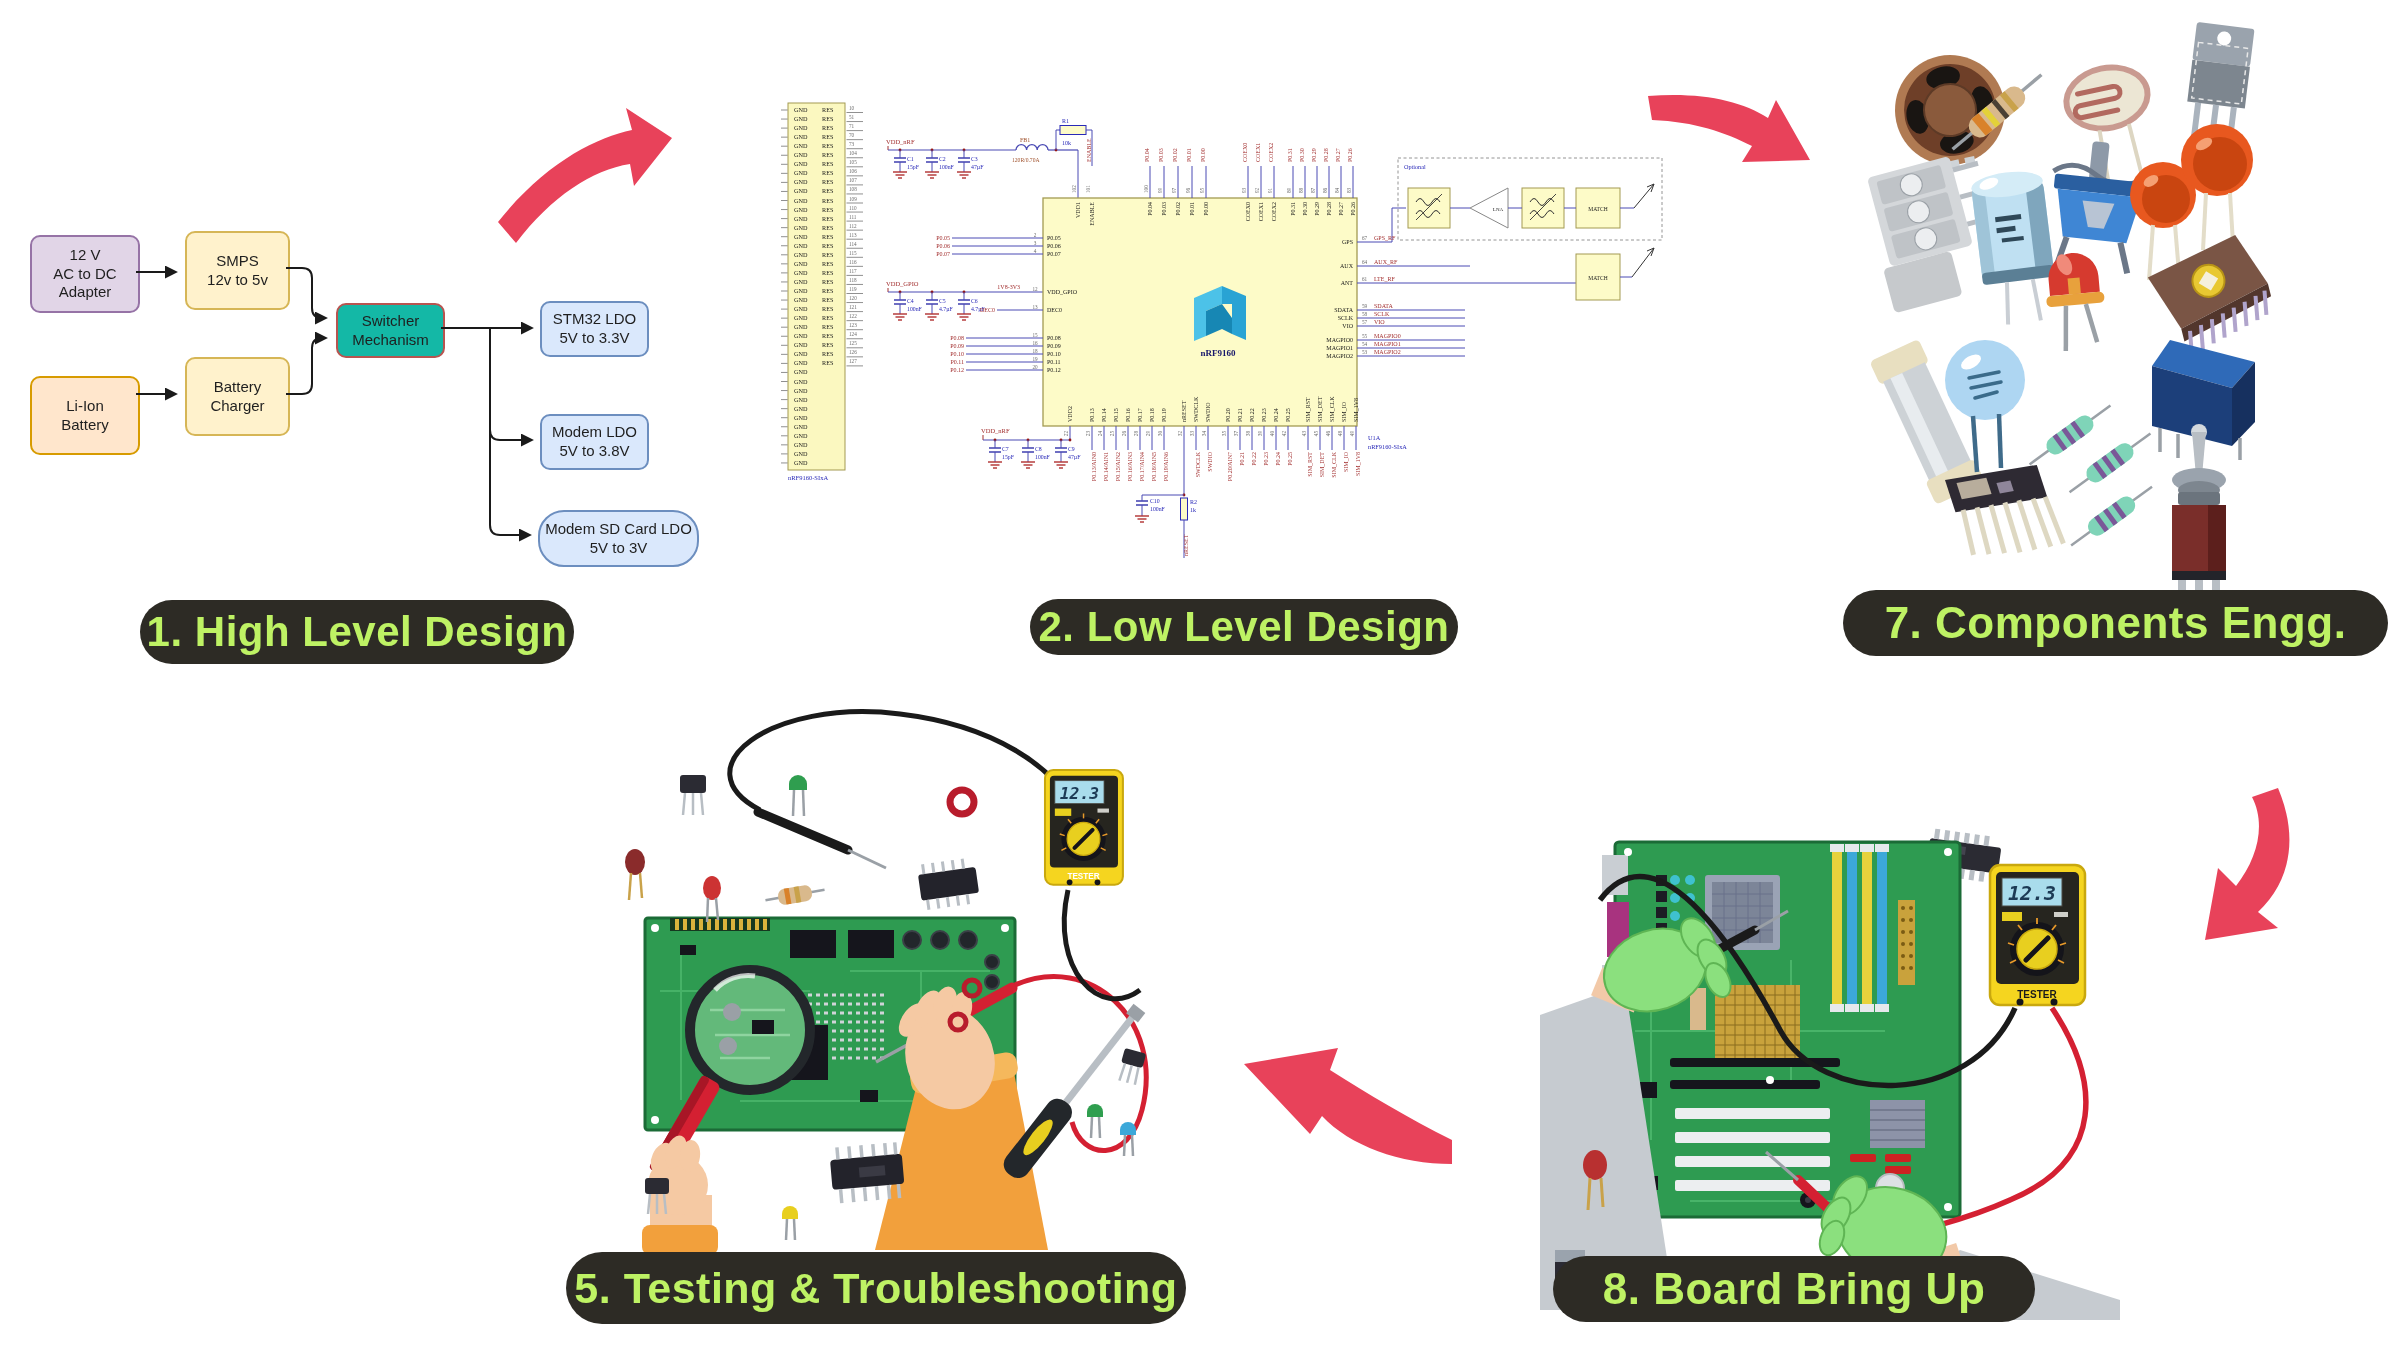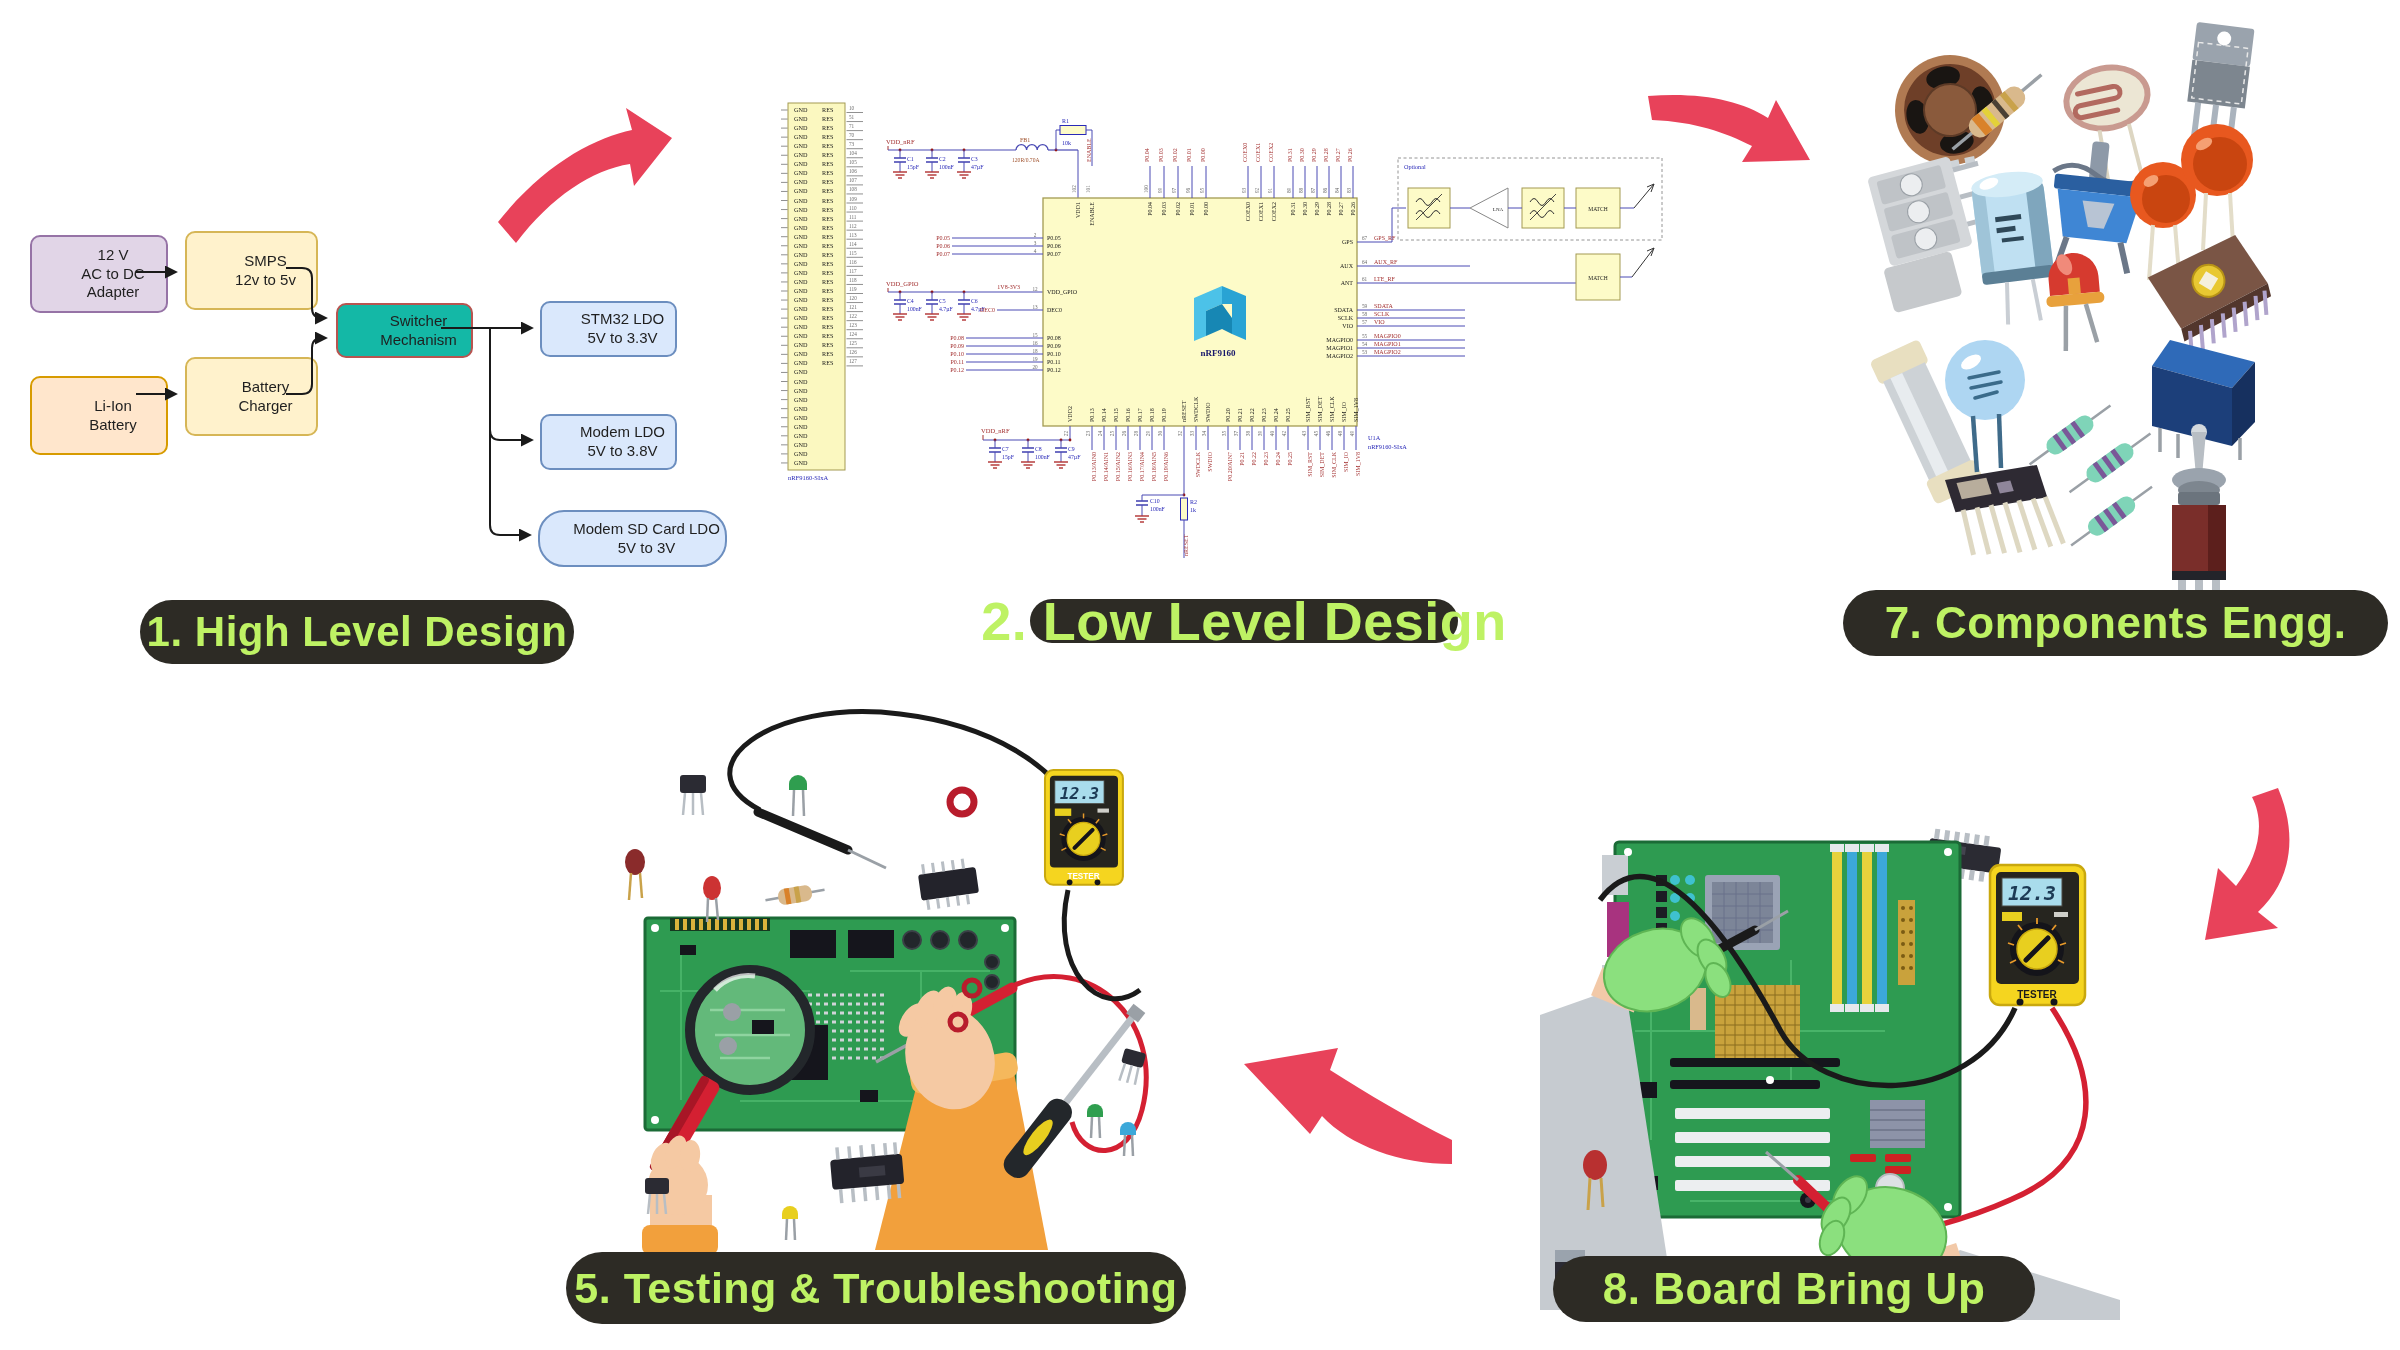--- a/index.html
+++ b/index.html
@@ -1,20 +1,20 @@
 <!DOCTYPE html>
 <html><head>
 <meta charset="utf-8">
 <style>
   html,body{margin:0;padding:0;background:#ffffff;}
   .canvas{position:relative;width:2400px;height:1350px;background:#fff;overflow:hidden;
           font-family:"Liberation Sans",sans-serif;}
   .block{position:absolute;display:flex;align-items:center;justify-content:center;
          text-align:center;border:2px solid;border-radius:10px;font-size:15px;
-         line-height:1.25;color:#1f1f1f;padding-left:28px;}
+         line-height:1.25;color:#1f1f1f;}
   .pill{position:absolute;background:#2D2B25;color:#bef264;border-radius:999px;
         display:flex;align-items:center;justify-content:center;font-weight:bold;
         white-space:nowrap;letter-spacing:.5px;}
   svg{position:absolute;overflow:visible;}
   .abs{position:absolute;}
 </style>
 </head>
 <body>
 
 <div class="canvas">
@@ -1255,17 +1255,17 @@
       <g transform="translate(505,358) rotate(15)">
           <rect width="22" height="15" rx="3" fill="#2B2B33"></rect>
           <line x1="4" y1="15" x2="3" y2="33" stroke="#B8BEC4" stroke-width="2.5"></line>
           <line x1="11" y1="15" x2="11" y2="33" stroke="#B8BEC4" stroke-width="2.5"></line>
           <line x1="18" y1="15" x2="19" y2="33" stroke="#B8BEC4" stroke-width="2.5"></line>
         </g>
     </g>
   </svg>
 
   <div class="pill" style="left:140px;top:600px;width:434px;height:64px;font-size:42px">1. High Level Design</div>
-  <div class="pill" style="left:1030px;top:599px;width:428px;height:44px;font-size:54px">2. Low Level Design</div>
+  <div class="pill" style="left:1030px;top:599px;width:428px;height:56px;font-size:42px">2. Low Level Design</div>
   <div class="pill" style="left:1843px;top:590px;width:545px;height:66px;font-size:44px">7. Components Engg.</div>
   <div class="pill" style="left:1553px;top:1256px;width:482px;height:66px;font-size:44px">8. Board Bring Up</div>
   <div class="pill" style="left:566px;top:1252px;width:620px;height:72px;font-size:43px">5. Testing &amp; Troubleshooting</div>
 </div>
 
 </body></html>

